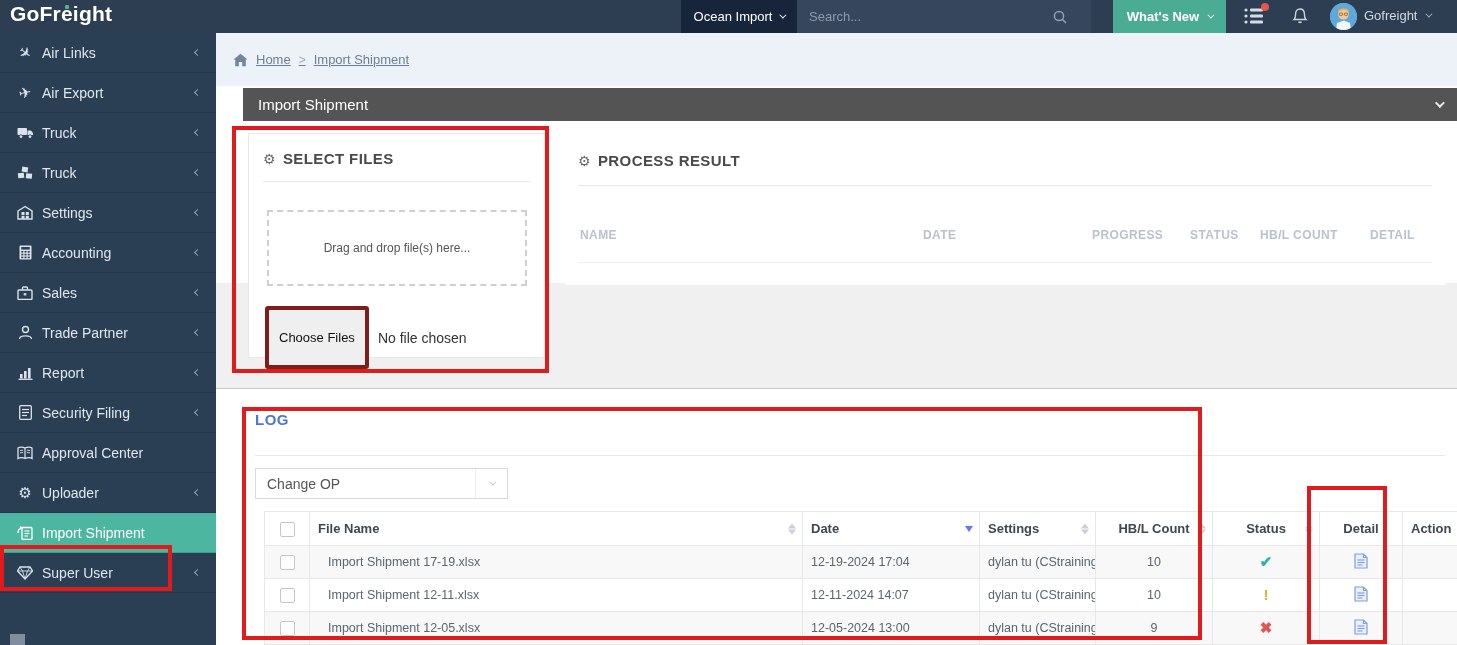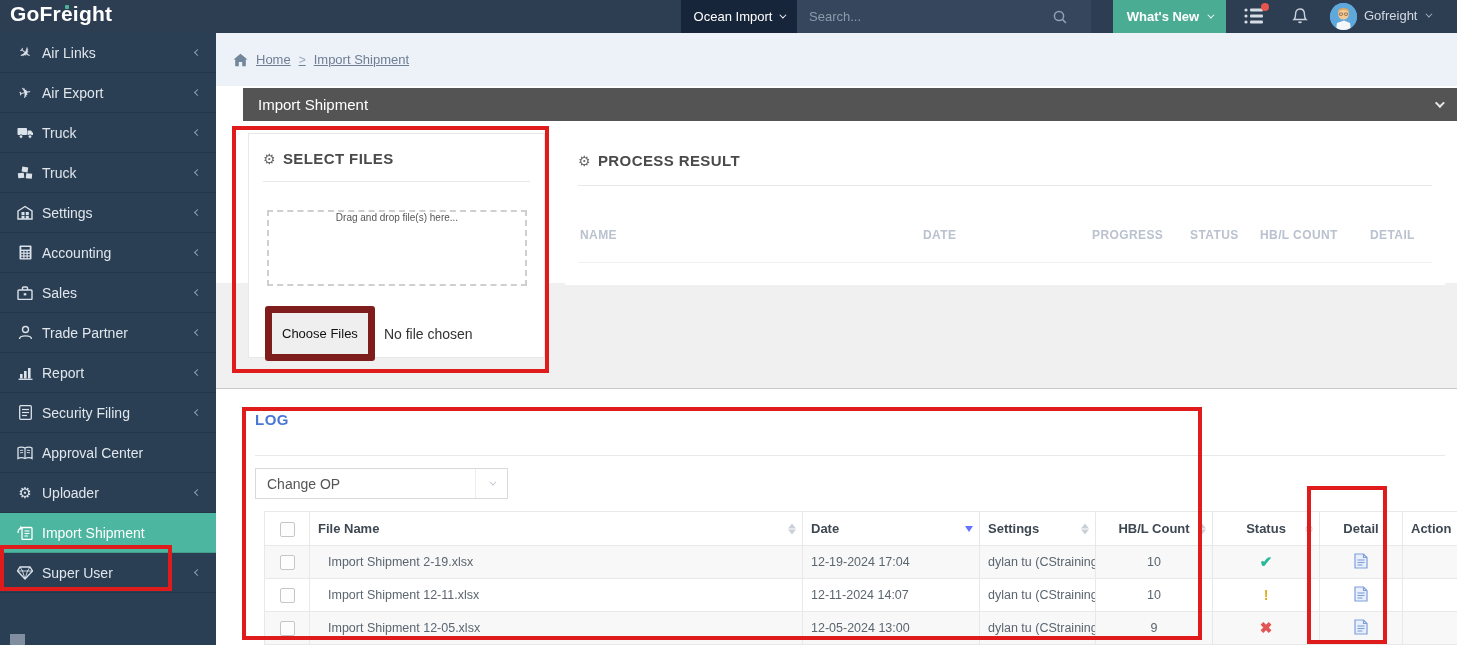--- a/index.html
+++ b/index.html
@@ -51,23 +51,23 @@
   .gray-band { position:absolute; left:0; top:250px; width:1241px; height:106px; background:#F0F0F0; border-bottom:1px solid #C9C9C9; }
 
   .panel-h { font-size:15px; font-weight:bold; color:#4A4A4A; letter-spacing:0.4px; display:flex; align-items:center; gap:7px; }
   .gear-glyph { font-size:14px; color:#6A6A6A; font-weight:normal; }
   .hr { height:1px; background:#E8E8E8; }
 
   
   .sf-card { position:absolute; left:32px; top:100px; width:297px; height:225px; background:#fff; border:1px solid #E8E8E8; z-index:2; }
   .sf-card .panel-h { margin:16px 0 0 14px; }
   .sf-card .hr { margin:14px 14px 0 14px; }
-  .dropzone { position:absolute; left:18px; top:76px; width:260px; height:76px; border:2px dashed #CFCFCF; display:flex; justify-content:center; color:#555; font-size:10px; cursor:pointer; }
+  .dropzone { position:absolute; left:18px; top:76px; width:260px; height:76px; border:2px dashed #CFCFCF; display:flex; align-items:center; justify-content:center; color:#555; font-size:12px; cursor:pointer; }
   .file-row { position:absolute; left:16px; top:172px; display:flex; align-items:center; gap:9px; }
-  .choose-btn { font-family:inherit; font-size:13px; color:#111; background:#EFEFEF; border:7px solid #7f1d1d; border-radius:3px; padding:13px 10px; cursor:pointer; }
+  .choose-btn { font-family:inherit; font-size:13px; color:#111; background:#EFEFEF; border:4px solid #7f1d1d; border-radius:3px; padding:20px 10px; cursor:pointer; }
   .no-file { color:#333; font-size:14px; }
 
   
   .pr-panel { position:absolute; left:349px; top:107px; width:880px; height:145px; background:#fff; }
   .pr-panel .panel-h { margin:12px 0 0 13px; }
   .pr-panel .hr { margin:16px 13px 0 13px; }
   .pr-head { position:absolute; left:13px; top:88px; width:854px; height:20px; }
   .pr-head span { position:absolute; top:0; font-size:12px; font-weight:bold; color:#B9C2CE; letter-spacing:0.4px; }
   .pr-border { position:absolute; left:13px; top:122px; width:854px; height:1px; background:#F0F0F0; }
 
@@ -447,21 +447,21 @@
           <span>Detail</span>
         </th>
         <th class="c-center">
           <span>Action</span>
         </th>
       </tr>
     </thead>
     <tbody>
       <tr>
         <td class="c-center"><span class="cb"></span></td>
-        <td class="fn-cell">Import Shipment 2-19.xlsx</td>
+        <td class="fn-cell">Import Shipment 17-19.xlsx</td>
         <td>12-19-2024 17:04</td>
         <td>dylan tu (CStraining)</td>
         <td class="c-center">10</td>
         <td class="c-center"><span class="status-ico success">✔</span></td>
         <td class="c-center">
           <span class="detail-btn">
             <svg class="mini" width="14" height="16" viewBox="0 0 14 16">
               <path d="M1 1 L9.5 1 L13 4.5 L13 15 L1 15 Z" fill="#E9F0FB" stroke="#7F9FDB" stroke-width="1.2"></path>
               <path d="M9.5 1 L9.5 4.5 L13 4.5" fill="none" stroke="#7F9FDB" stroke-width="1.2"></path>
               <line x1="3.4" y1="7" x2="10.6" y2="7" stroke="#7F9FDB" stroke-width="1.1"></line>

